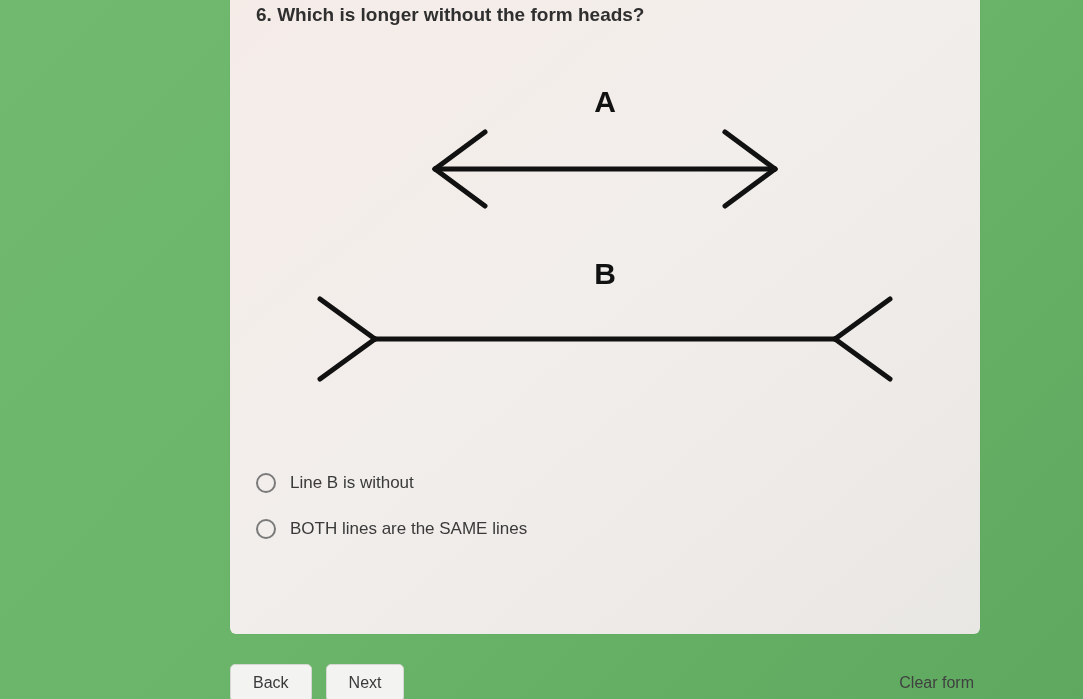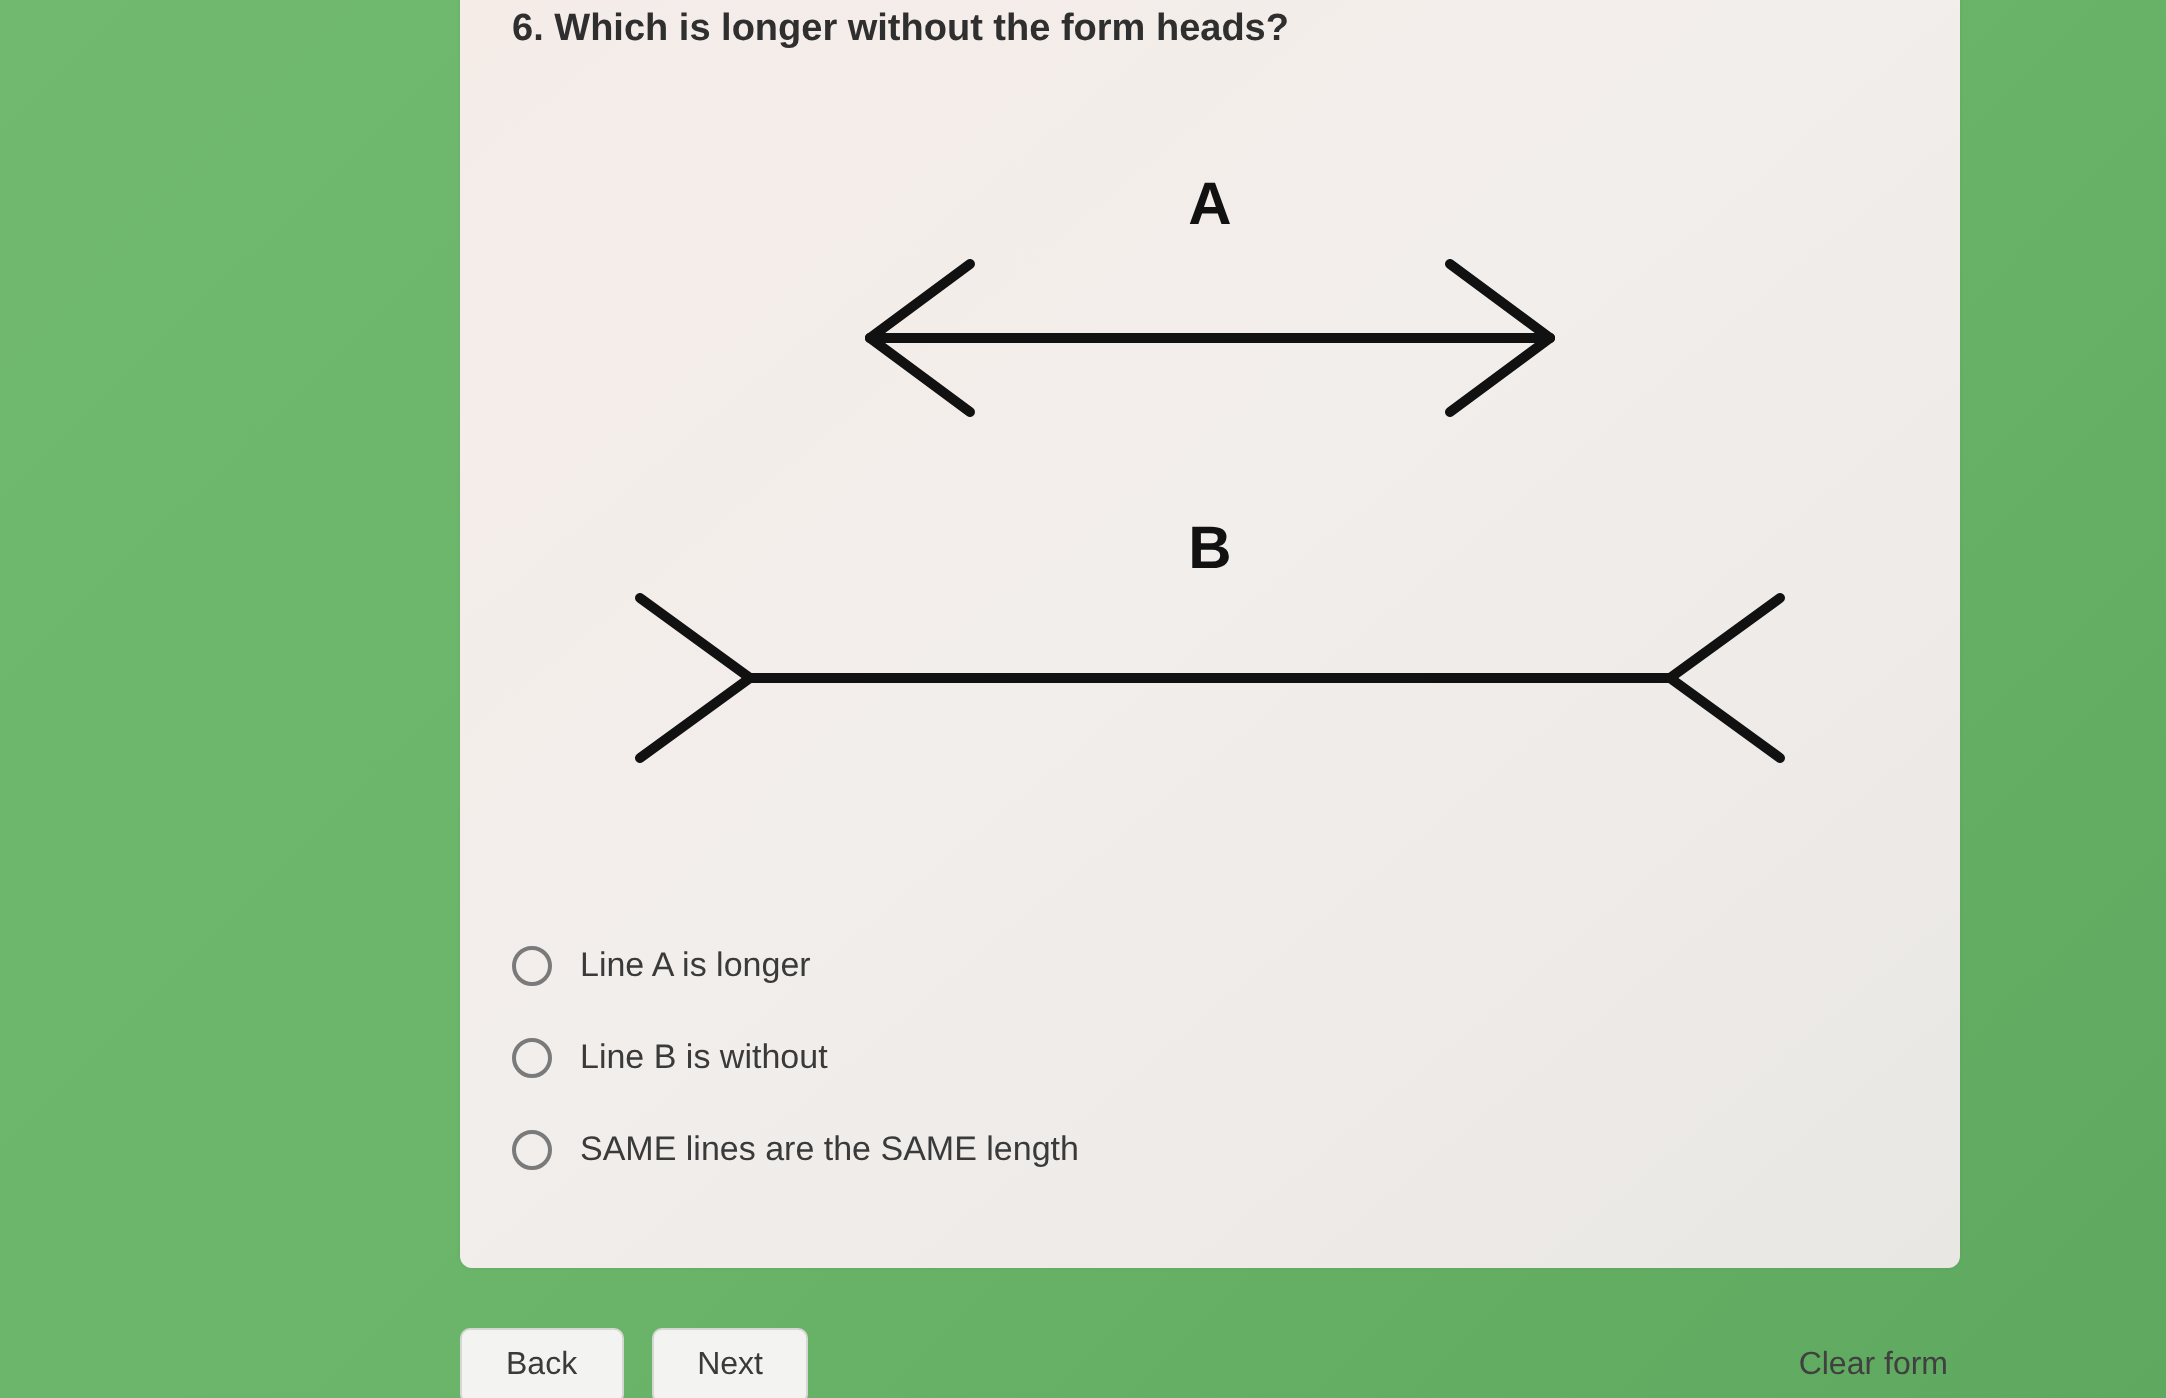--- a/index.html
+++ b/index.html
@@ -121,29 +121,25 @@
 
           <line x1="550" y1="265" x2="605" y2="225"></line>
           <line x1="550" y1="265" x2="605" y2="305"></line>
         </g>
       </svg>
     </div>
 
     <div class="options">
       <div class="option-row">
         <span class="radio-circle"></span>
-        <span class="option-label">Line A is longer</span>
-      </div>
-      <div class="option-row">
-        <span class="radio-circle"></span>
         <span class="option-label">Line B is without</span>
       </div>
       <div class="option-row">
         <span class="radio-circle"></span>
-        <span class="option-label">SAME lines are the SAME length</span>
+        <span class="option-label">BOTH lines are the SAME lines</span>
       </div>
     </div>
 
   </div>
 
   <div class="footer-row">
     <button class="btn">Back</button>
     <button class="btn">Next</button>
     <span class="clear-form">Clear form</span>
   </div>

